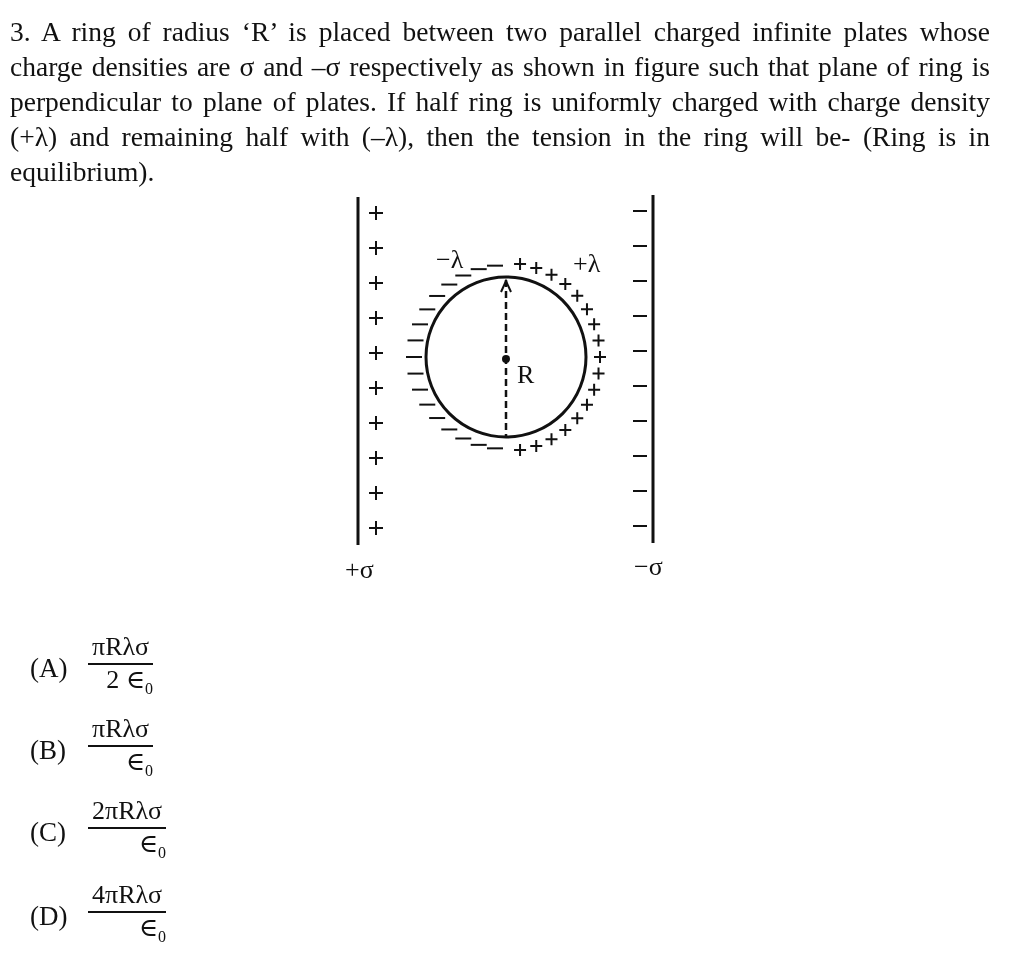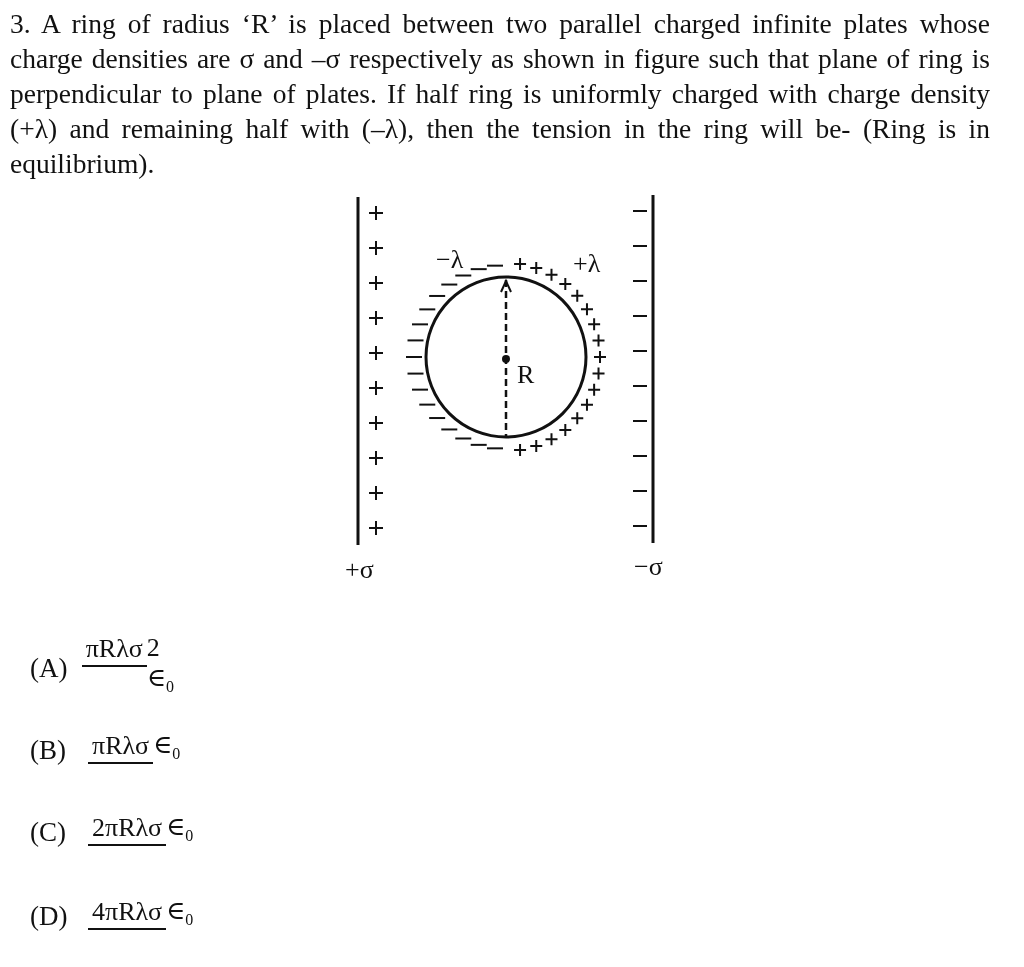--- a/index.html
+++ b/index.html
@@ -1,27 +1,27 @@
 <!DOCTYPE html>
 <html><head>
   <meta charset="utf-8">
   <style>
     html, body { margin: 0; padding: 0; background: #ffffff; }
     body { width: 1024px; height: 967px; position: relative; overflow: hidden; color: #111; font-family: "Liberation Serif", "DejaVu Serif", serif; }
     .question {
-      position: absolute; left: 10px; top: 6px; width: 980px;
+      position: absolute; left: 10px; top: 14px; width: 980px;
       font-size: 27.5px; line-height: 35px; text-align: justify;
       text-align-last: left;
     }
     .figure { position: absolute; left: 0; top: 0; width: 1024px; height: 967px; pointer-events: none; }
     .figure svg { position: absolute; left: 0; top: 0; }
     .options { position: absolute; left: 30px; top: 628px; }
     .option { position: absolute; left: 0; height: 80px; display: flex; align-items: center; font-size: 27px; }
     .opt-label { width: 54px; display: inline-block; }
-    .frac { display: inline-flex; flex-direction: row; align-items: flex-start; margin-left: 4px; }
+    .frac { display: inline-flex; flex-direction: column; align-items: flex-end; margin-left: 4px; }
     .num { font-size: 26px; line-height: 32px; padding: 0 4px; border-bottom: 2px solid #111; }
     .den { font-size: 26px; line-height: 30px; }
     .den sub { font-size: 16px; }
     .lbl { font-family: "Liberation Serif", serif; font-size: 26px; fill: #111; }
   </style>
 </head>
 <body>
 
 <div class="question">3. A ring of radius ‘R’ is placed between two parallel charged infinite plates whose charge densities are σ and –σ respectively as shown in figure such that plane of ring is perpendicular to plane of plates. If half ring is uniformly charged with charge density (+λ) and remaining half with (–λ), then the tension in the ring will be- (Ring is in equilibrium).</div>
 

